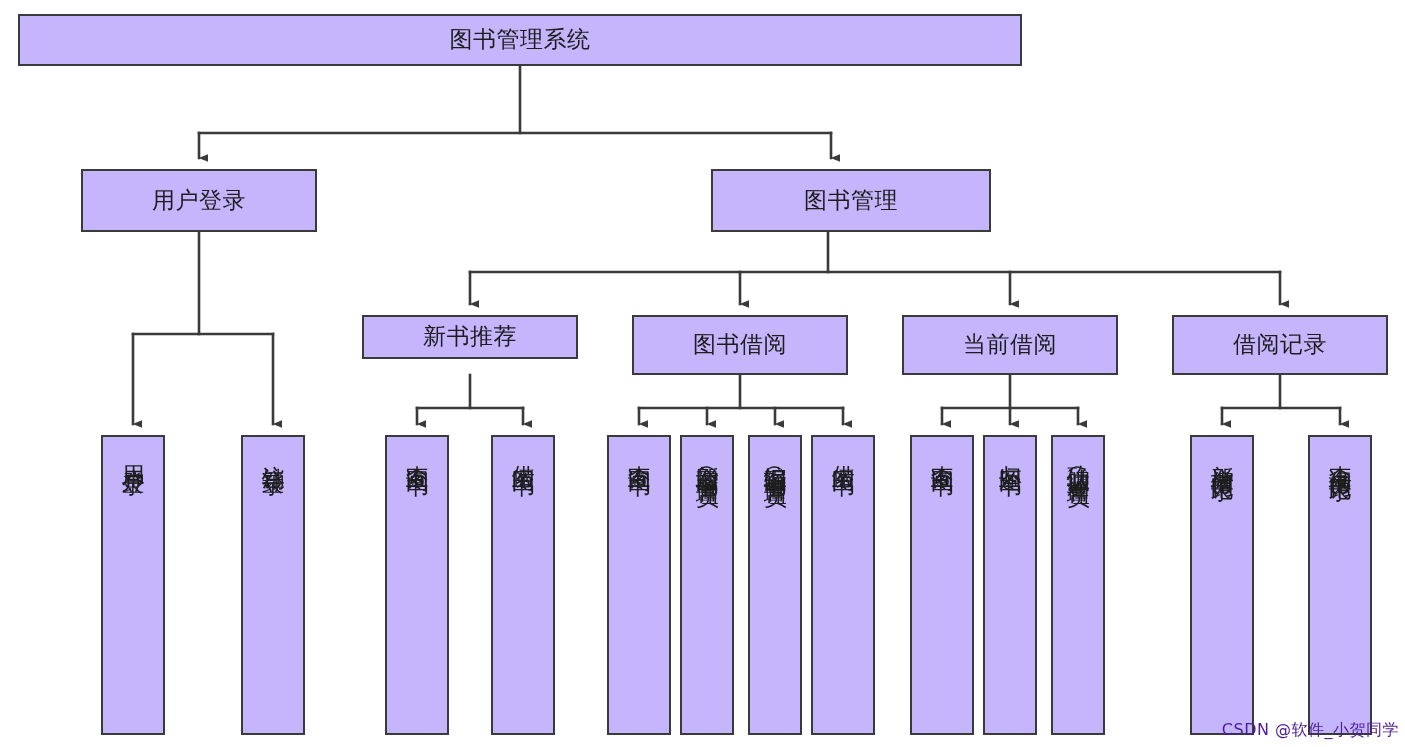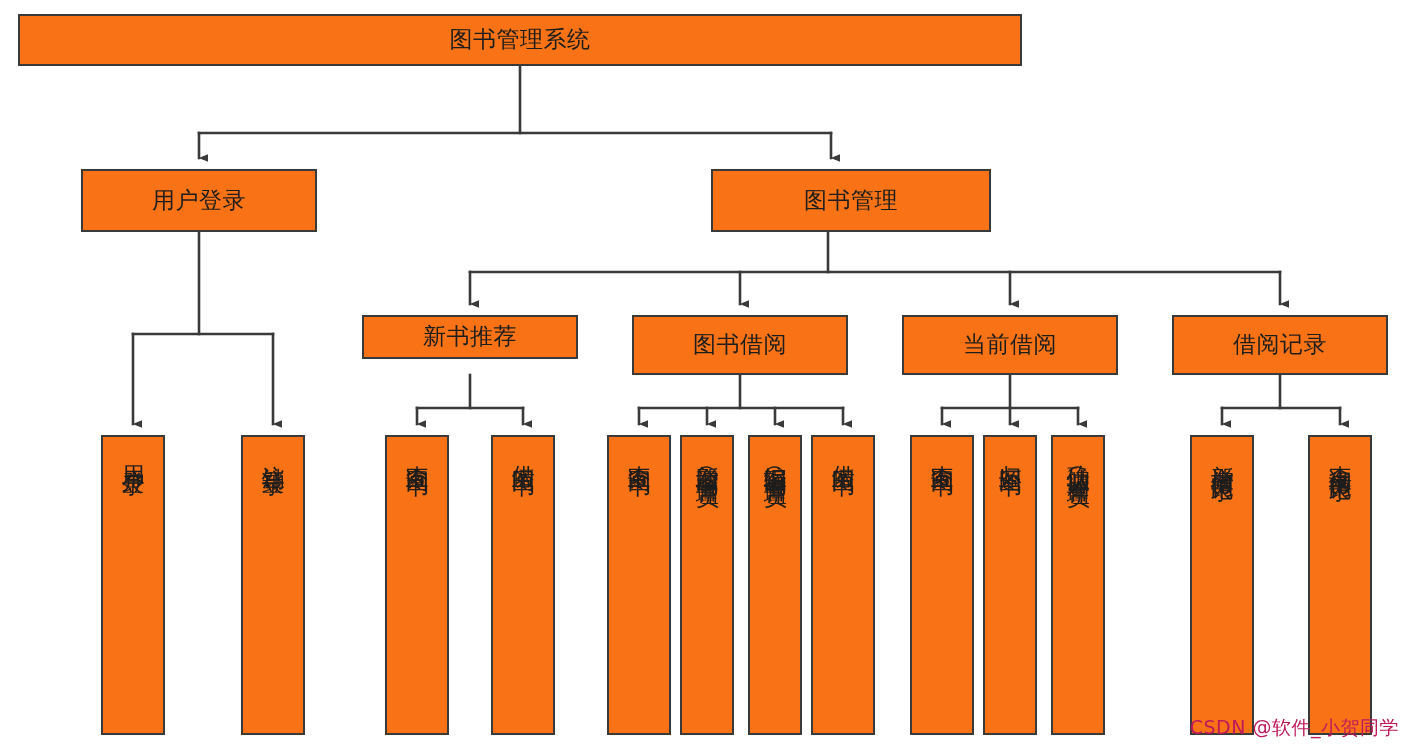--- a/index.html
+++ b/index.html
@@ -21,21 +21,21 @@
     position: absolute;
     left: 0;
     top: 0;
     width: 1405px;
     height: 747px;
     pointer-events: none;
   }
   .node {
     position: absolute;
     box-sizing: border-box;
-    background: #f97316;
+    background: #c4b5fd;
     border: 2.4px solid #3a3a3a;
     display: flex;
     align-items: center;
     justify-content: center;
     color: #1d1d1d;
     z-index: 3;
   }
   .node .lbl {
     display: block;
     text-align: center;
@@ -60,22 +60,22 @@
     text-orientation: upright;
     font-size: 23px;
     line-height: 1.1;
     letter-spacing: 3px;
     white-space: nowrap;
   }
   .watermark {
     position: absolute;
     right: 6px;
     bottom: 6px;
-    font-size: 19px;
-    color: #be185d;
+    font-size: 16px;
+    color: #4c1d95;
     z-index: 8;
     white-space: nowrap;
     letter-spacing: 0.5px;
   }
 </style>
 </head>
 <body>
 
 <div id="canvas">
 

